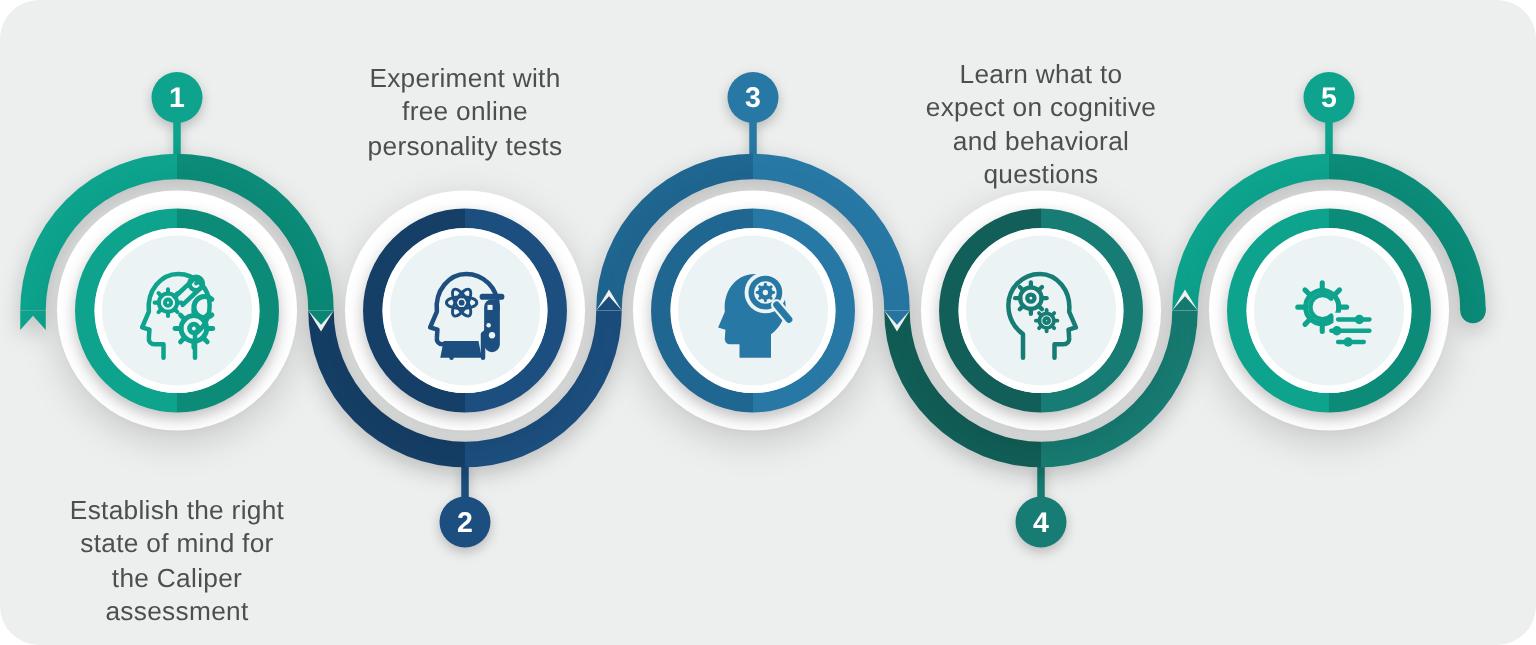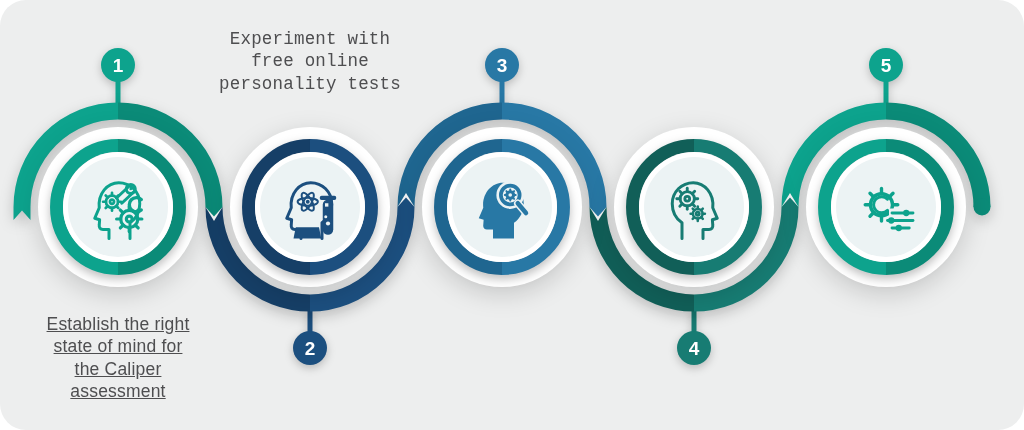--- a/index.html
+++ b/index.html
@@ -193,20 +193,24 @@
         <path d="M56,56 L84,56" fill="none" stroke-width="3.8" stroke="#0da38d"></path>
         <circle cx="75" cy="56" r="4.2" fill="#0da38d"></circle>
         <path d="M50,66 L84,66" fill="none" stroke-width="3.8" stroke="#0da38d"></path>
         <circle cx="55" cy="66" r="4.2" fill="#0da38d"></circle>
         <path d="M56,76 L79,76" fill="none" stroke-width="3.8" stroke="#0da38d"></path>
         <circle cx="65" cy="76" r="4.2" fill="#0da38d"></circle>
       </g>
     </g>
   </svg>
 
-  <div class="step-label" style="left:8px;top:313px;text-decoration:underline;">Establish the right
+  <div class="step-label" style="left:8px;top:329px;">Establish the right
 state of mind for
 the Caliper
 assessment</div>
-  <div class="step-label" style="left:200px;top:28px;font-family:Liberation Mono, monospace;">Experiment with
+  <div class="step-label" style="left:200px;top:41px;">Experiment with
 free online
 personality tests</div>
+  <div class="step-label" style="left:584px;top:38px;">Learn what to
+expect on cognitive
+and behavioral
+questions</div>
 </div>
 
 </body></html>

